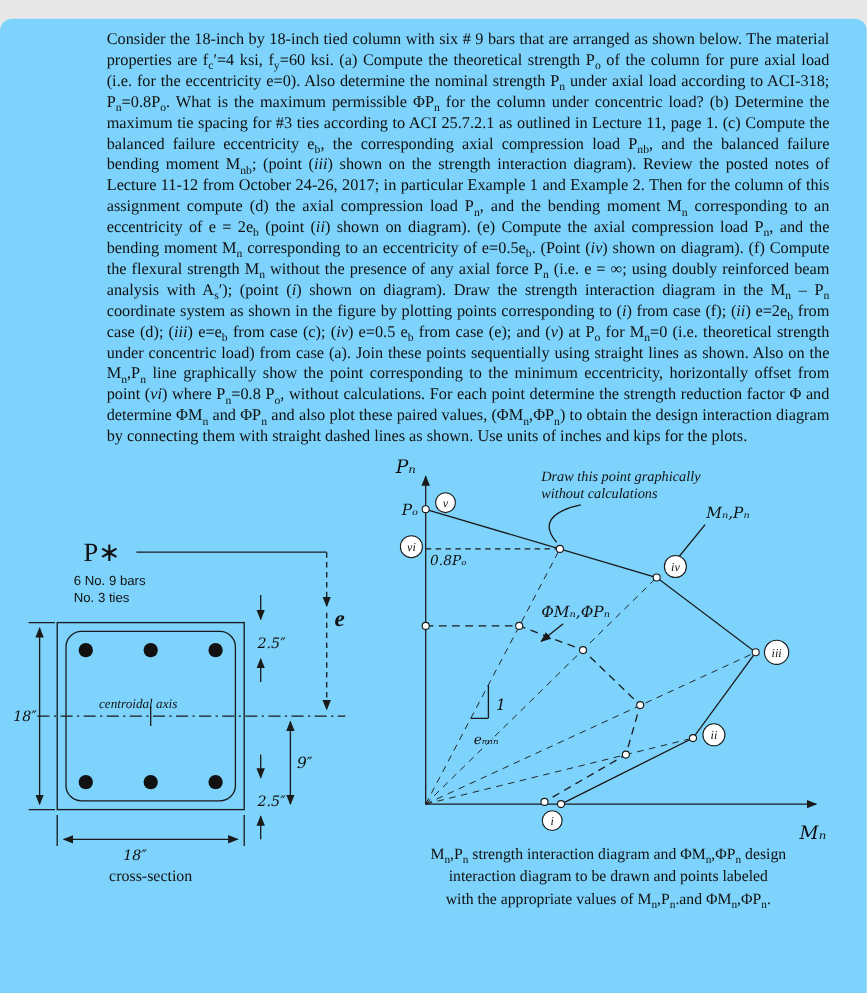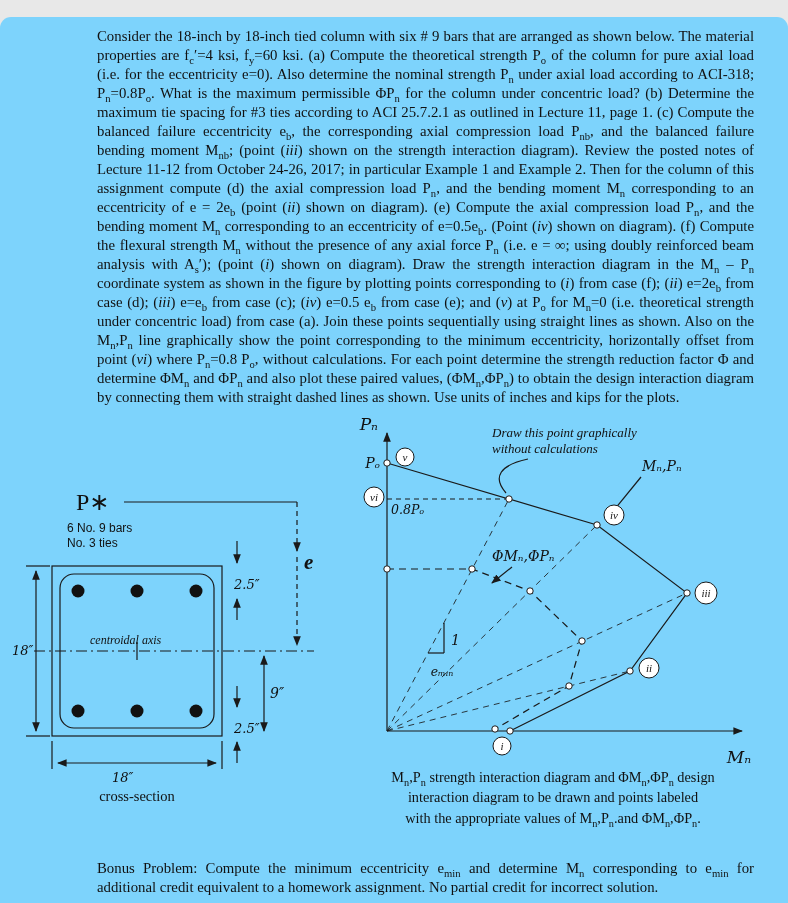--- a/index.html
+++ b/index.html
@@ -202,15 +202,14 @@
       </g>
       <g>
         <circle cx="160" cy="333" r="9"></circle>
         <text x="160" y="337" class="t-roman">i</text>
       </g>
     </svg>
 
     <div class="diag-caption">M<sub>n</sub>,P<sub>n</sub> strength interaction diagram and ΦM<sub>n</sub>,ΦP<sub>n</sub> design<br>interaction diagram to be drawn and points labeled<br>with the appropriate values of M<sub>n</sub>,P<sub>n</sub>.and ΦM<sub>n</sub>,ΦP<sub>n</sub>.</div>
   </div>
 
-  <p class="bonus-text">Bonus Problem: Compute the minimum eccentricity e<sub>min</sub> and determine M<sub>n</sub> corresponding to e<sub>min</sub> for additional credit equivalent to a homework assignment. No partial credit for incorrect solution.</p>
 
 </div>
 
 </body></html>

